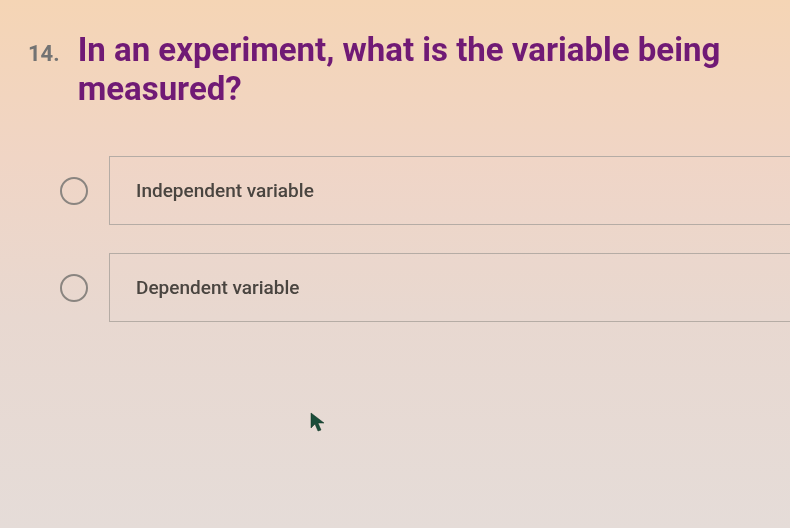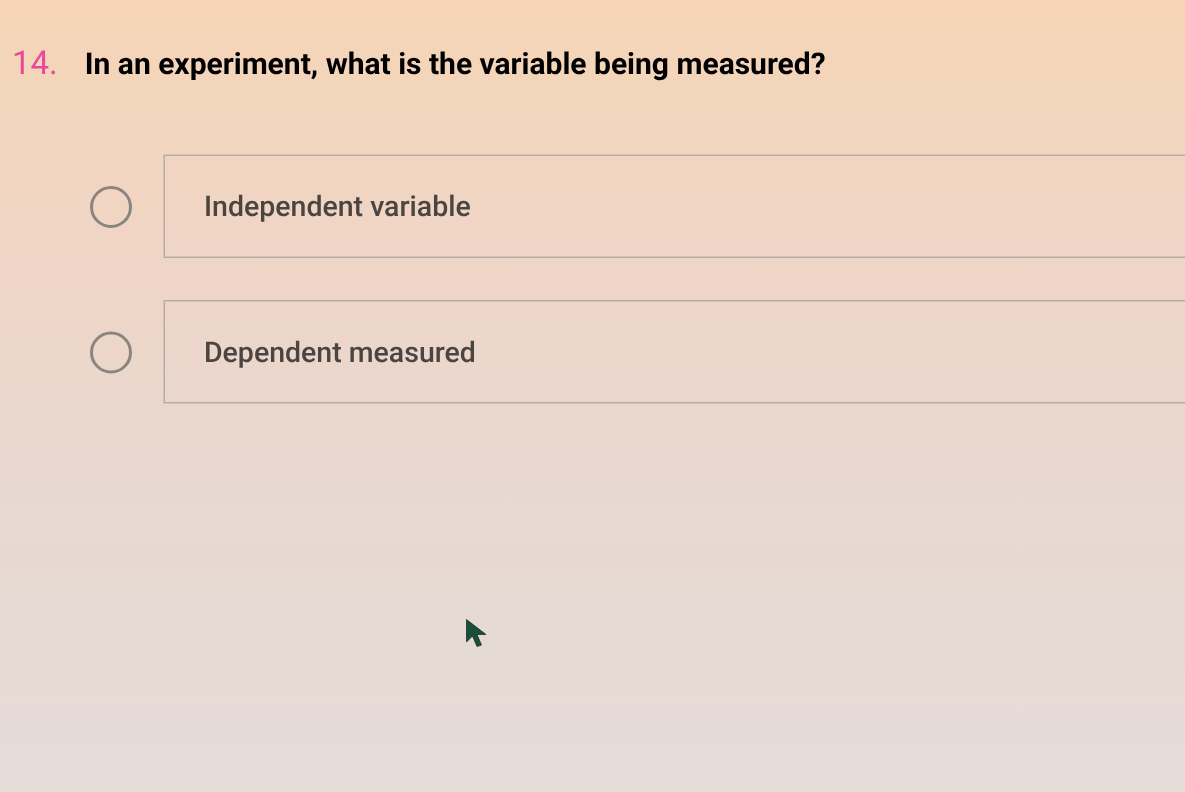--- a/index.html
+++ b/index.html
@@ -20,27 +20,28 @@
     }
     .question-header {
       display: flex;
       align-items: baseline;
       gap: 18px;
       padding-left: 8px;
       margin-bottom: 48px;
     }
     .question-number {
       font-size: 22px;
-      font-weight: 400;
-      color: #ec4899;
+      font-weight: 700;
+      color: #737373;
+      margin-left: 20px;
     }
     .question-text {
-      font-size: 20px;
+      font-size: 33px;
       font-weight: 700;
-      color: #000000;
+      color: #701a75;
     }
     .options-list {
       display: flex;
       flex-direction: column;
       gap: 28px;
       padding-left: 60px;
     }
     .option-row {
       display: flex;
       align-items: center;
@@ -87,21 +88,21 @@
       <div class="option-box">
         <span>Independent variable</span>
       </div>
     </div>
 
 
 
     <div class="option-row">
       <div class="radio-circle"></div>
       <div class="option-box">
-        <span>Dependent measured</span>
+        <span>Dependent variable</span>
       </div>
     </div>
 
   </div>
 </div>
 
 <svg class="cursor" width="18" height="22" viewBox="0 0 18 22">
   <path d="M 1 1 L 1 16 L 5 12 L 8 19 L 11 18 L 8 11 L 14 11 Z" fill="#1a4d3a" stroke="#0d3020" stroke-width="0.5"></path>
 </svg>
 

